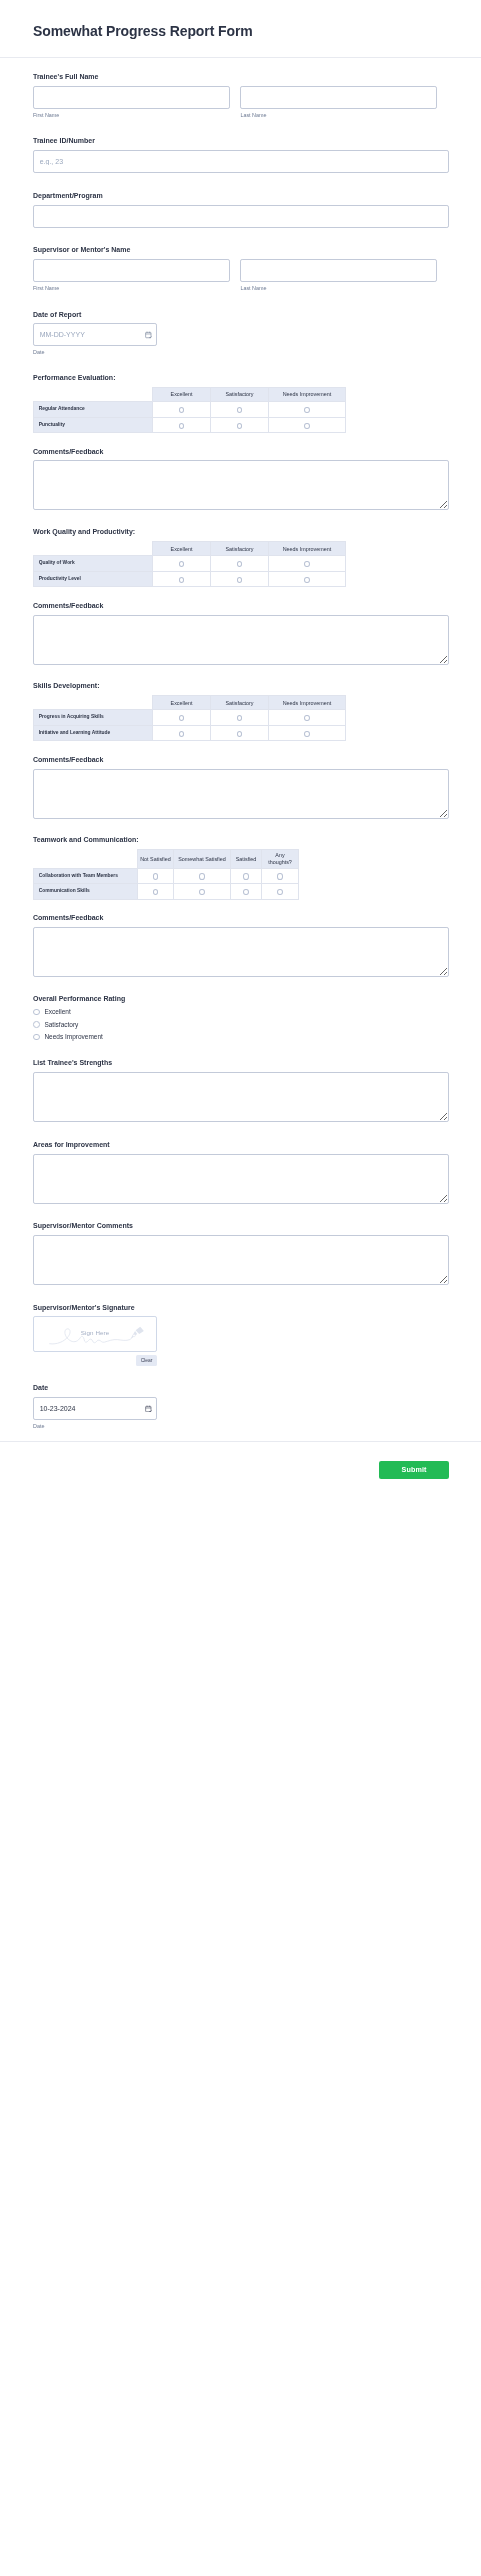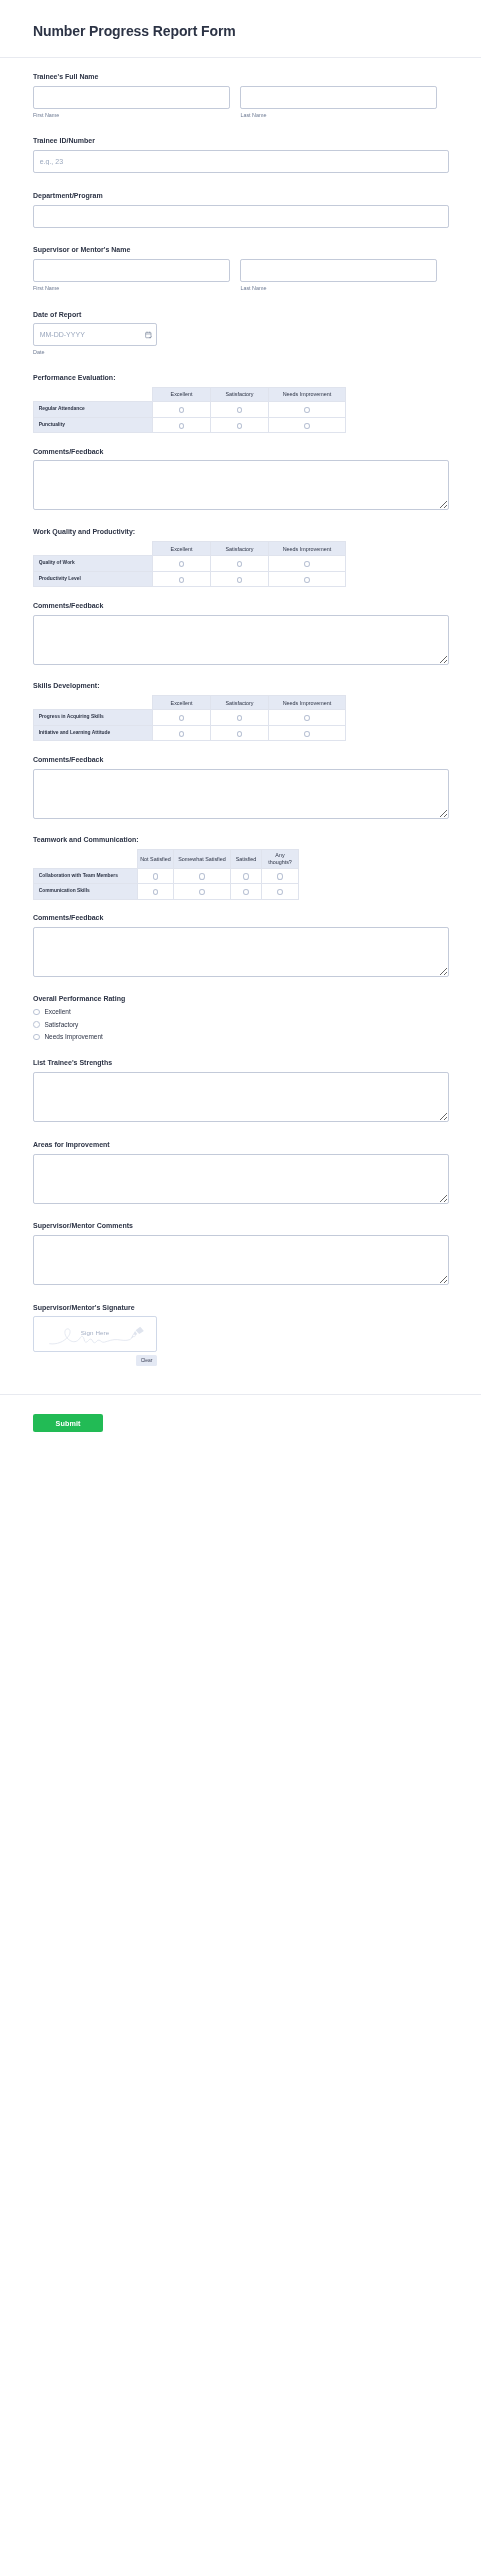--- a/index.html
+++ b/index.html
@@ -247,21 +247,21 @@
     cursor: pointer;
     line-height: 1.2;
   }
 
   
   .form-footer {
     border-top: 0.5px solid #e8eaf0;
     margin-top: 11.4px;
     padding: 18.6px 33px 21px 33px;
     display: flex;
-    justify-content: flex-start;
+    justify-content: flex-end;
   }
   .submit-btn {
     background: #22bb55;
     color: #fff;
     border: none;
     border-radius: 2.1px;
     font-family: "Liberation Sans", sans-serif;
     font-size: 7.2px;
     font-weight: bold;
     width: 70px;
@@ -271,21 +271,21 @@
   }
 
   .gap-lg { height: 6.2px; }
 </style>
 </head>
 <body>
 
 <div class="form-wrap">
 
   <div class="form-header">
-    <h1 class="form-title">Number Progress Report Form</h1>
+    <h1 class="form-title">Somewhat Progress Report Form</h1>
   </div>
 
   <div class="form-body">
 
     <div class="field">
       <label class="field-label">Trainee's Full Name</label>
       <div class="row2">
         <div class="col">
           <input class="txt" type="text" placeholder="" style="">
           <span class="sub-label">First Name</span>
@@ -567,20 +567,36 @@
         </svg>
         <span class="sig-text">Sign Here</span>
       </div>
       <div class="sig-row">
         <button class="clear-btn" type="button">Clear</button>
       </div>
     </div>
 
     <div class="gap-lg"></div>
 
+    <div class="field">
+      <label class="field-label">Date</label>
+      <div class="date-wrap">
+        <input class="txt" type="text" placeholder="MM-DD-YYYY" value="10-23-2024" style="">
+        <span class="cal-icon">
+          <svg viewBox="0 0 16 17" width="7.2" height="7.8" fill="none" stroke="#3c4257" stroke-width="1.3">
+            <rect x="1.4" y="2.6" width="12" height="12" rx="1.6"></rect>
+            <path d="M1.4 6.2h12"></path>
+              <path d="M4.6 1.2v2.4"></path>
+              <path d="M10.2 1.2v2.4"></path>
+            <path d="M9.6 13.6l1.6 1.8 3-3.6" stroke-width="1.4"></path>
+          </svg>
+        </span>
+      </div>
+      <span class="sub-label">Date</span>
+    </div>
 
   </div>
 
   <div class="form-footer">
     <button class="submit-btn" type="button">Submit</button>
   </div>
 
 </div>
 
 

